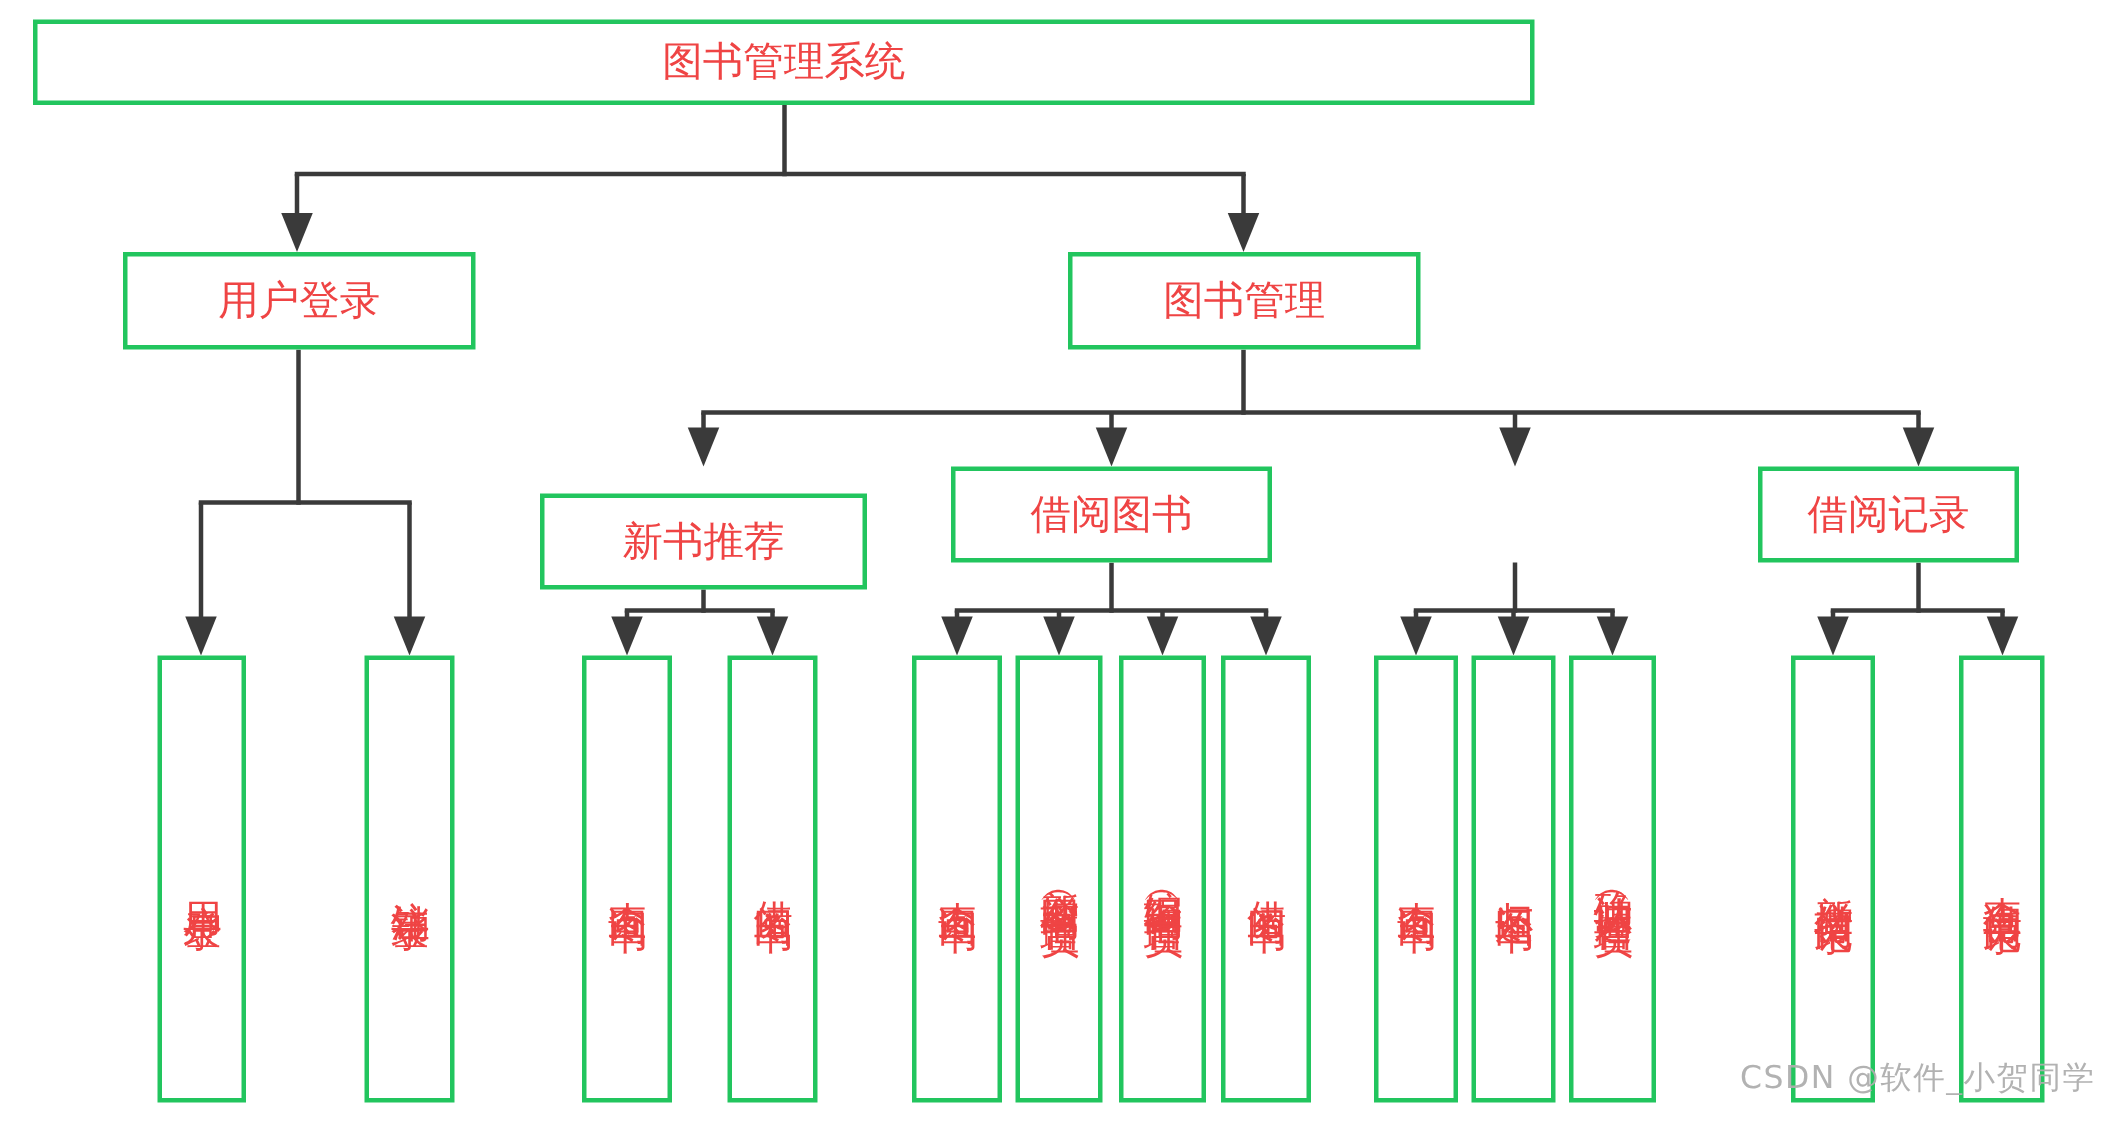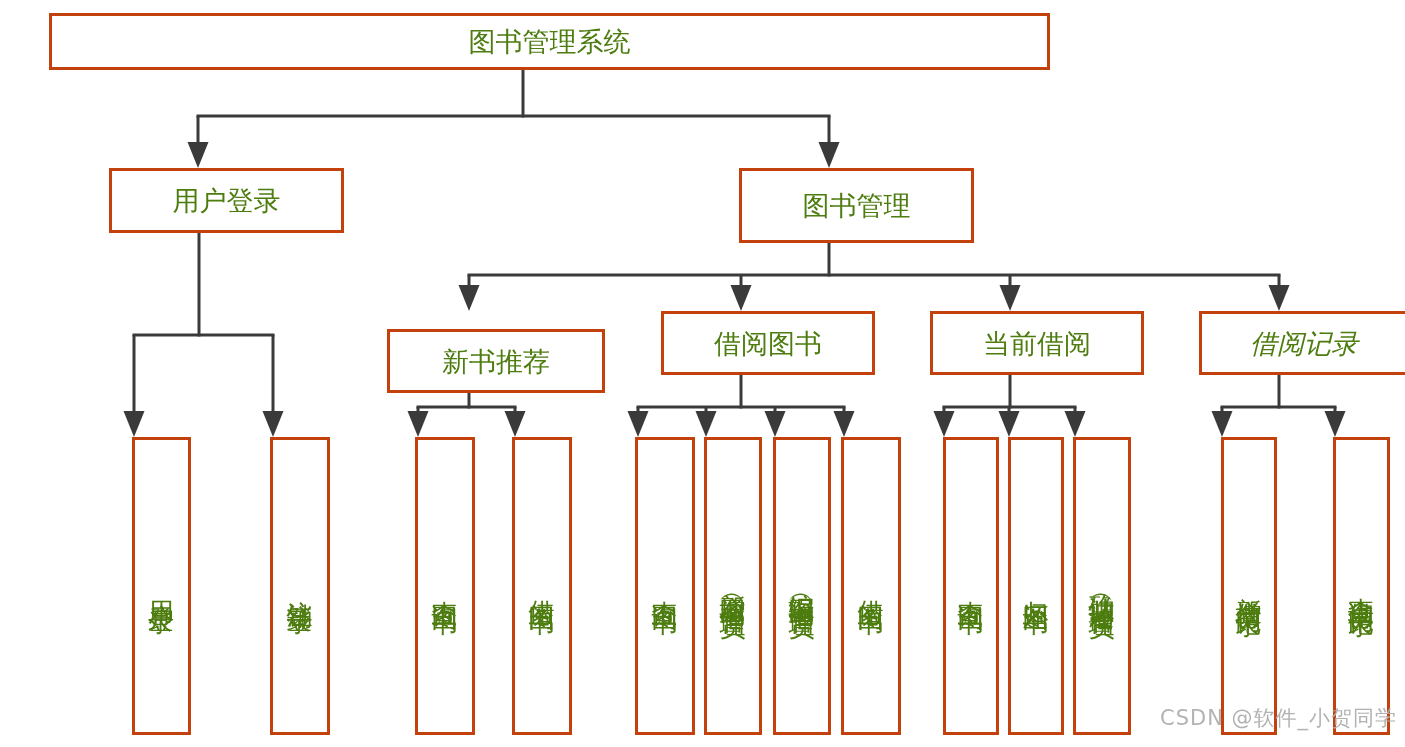--- a/index.html
+++ b/index.html
@@ -13,31 +13,30 @@
   }
   #connectors {
     position: absolute;
     left: 0; top: 0;
     width: 1405px; height: 747px;
     z-index: 1;
   }
   .node {
     position: absolute;
     box-sizing: border-box;
-    border: 3px solid #c2410c;
+    border: 3px solid #22c55e;
     background: #ffffff;
     display: flex;
     align-items: center;
     justify-content: center;
-    color: #4d7c0f;
+    color: #ef4444;
     font-size: 27px;
     line-height: 1;
     z-index: 2;
     white-space: nowrap;
-    margin-left: 27px;
   }
   .leaf {
     writing-mode: vertical-rl;
     text-orientation: mixed;
     font-size: 26px;
     letter-spacing: 3px;
     white-space: normal;
   }
   #watermark {
     position: absolute;
@@ -108,26 +107,25 @@
       <polygon points="1064.5,411 1085.5,411 1075,437" fill="#3a3a3a"></polygon>
       <line x1="1222" y1="407" x2="1222" y2="417" stroke="#3a3a3a" stroke-width="3"></line>
       <polygon points="1211.5,411 1232.5,411 1222,437" fill="#3a3a3a"></polygon>
       <line x1="1335" y1="407" x2="1335" y2="417" stroke="#3a3a3a" stroke-width="3"></line>
       <polygon points="1324.5,411 1345.5,411 1335,437" fill="#3a3a3a"></polygon>
     </svg>
 
   <div class="node" style="left:22px; top:13px; width:1001px; height:57px;">图书管理系统</div>
 
   <div class="node" style="left:82px; top:168px; width:235px; height:65px;">用户登录</div>
-  <div class="node" style="left:712px; top:168px; width:235px; height:75px;">图书管理</div>
+  <div class="node" style="left:712px; top:168px; width:235px; height:65px;">图书管理</div>
 
   <div class="node" style="left:360px; top:329px; width:218px; height:64px;">新书推荐</div>
   <div class="node" style="left:634px; top:311px; width:214px; height:64px;">借阅图书</div>
-  <div class="node" style="left:903px; top:311px; width:214px; height:64px;">当前借阅</div>
-  <div class="node" style="left:1172px; top:311px; width:210px; height:64px;font-style:italic;">借阅记录</div>
+  <div class="node" style="left:1172px; top:311px; width:174px; height:64px;">借阅记录</div>
 
   <div class="node leaf" style="left:105px; top:437px; width:59px; height:298px;">用户登录</div>
   <div class="node leaf" style="left:243px; top:437px; width:60px; height:298px;">注销登录</div>
 
   <div class="node leaf" style="left:388px; top:437px; width:60px; height:298px;">查询图书</div>
   <div class="node leaf" style="left:485px; top:437px; width:60px; height:298px;">借阅图书</div>
 
   <div class="node leaf" style="left:608px; top:437px; width:60px; height:298px;">查询图书</div>
   <div class="node leaf" style="left:677px; top:437px; width:58px; height:298px;">新增图书（管理员）</div>
   <div class="node leaf" style="left:746px; top:437px; width:58px; height:298px;">编辑图书（管理员）</div>

